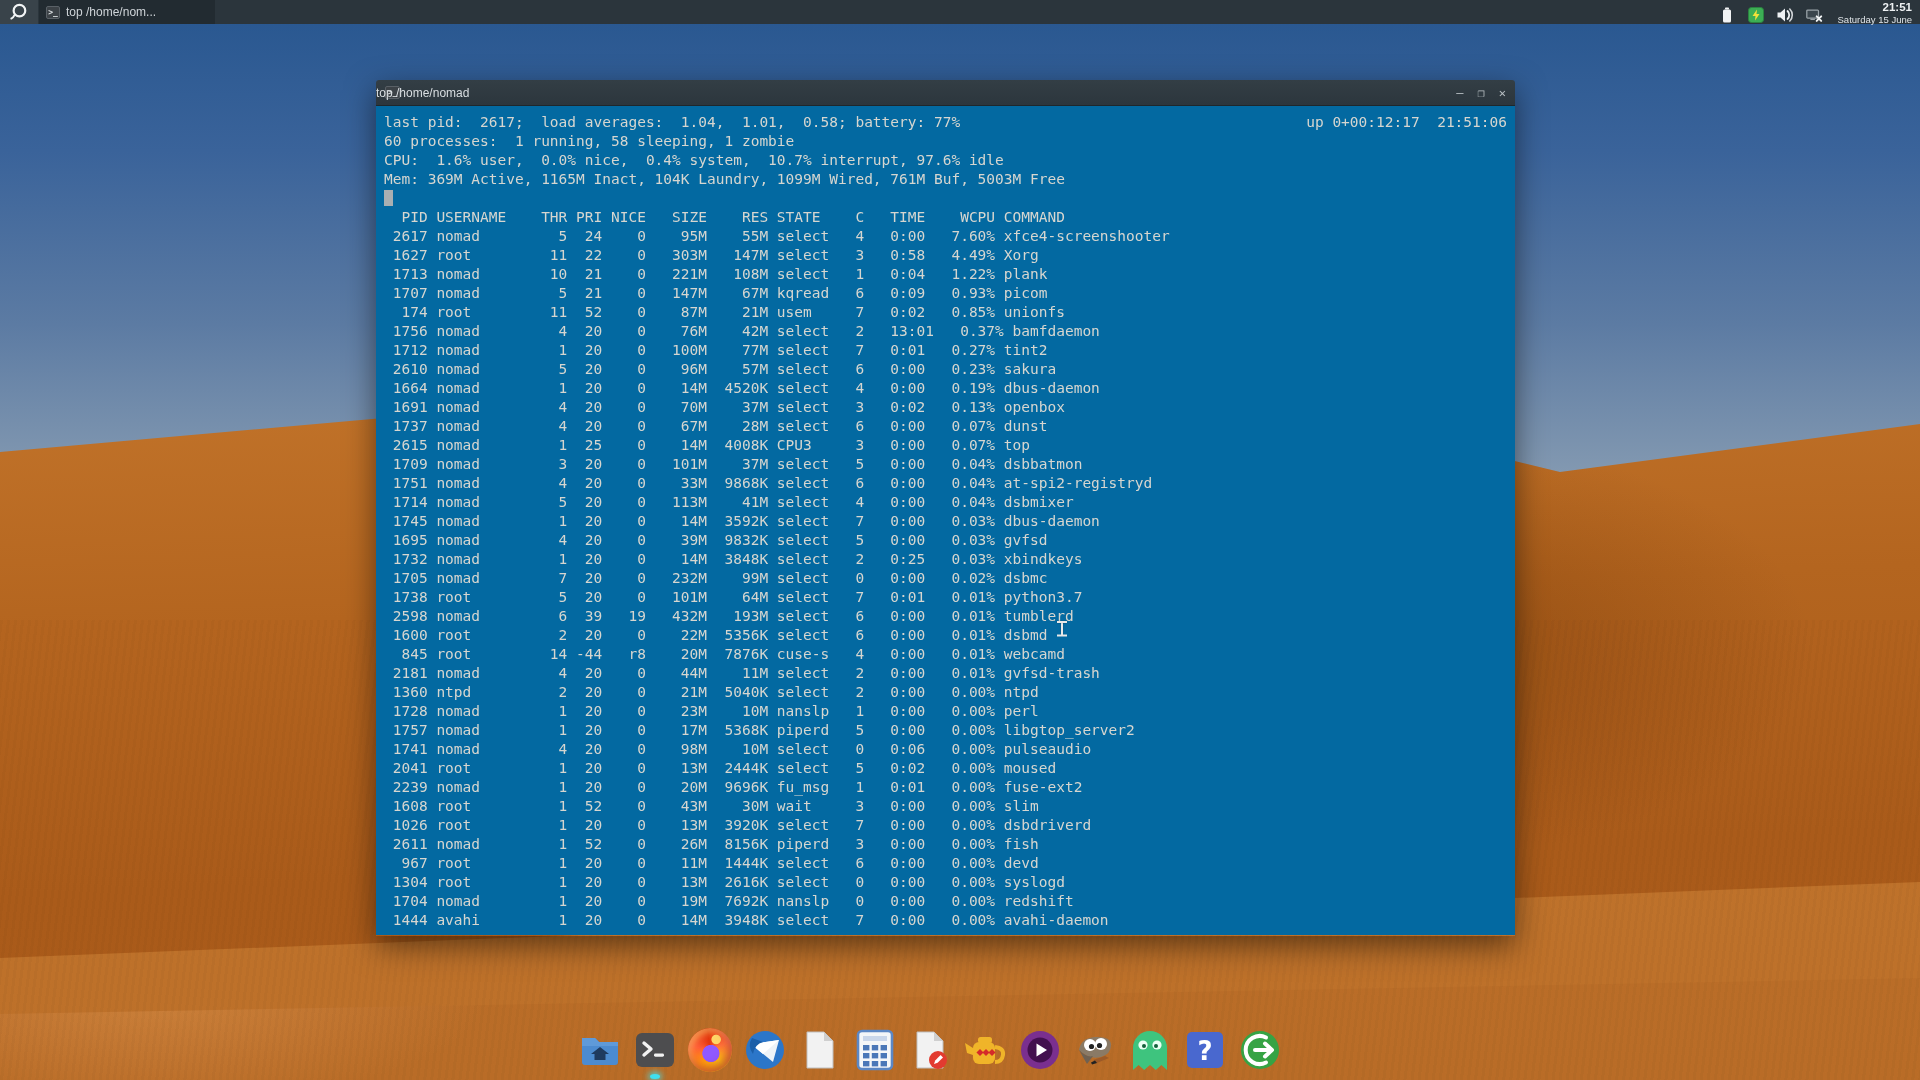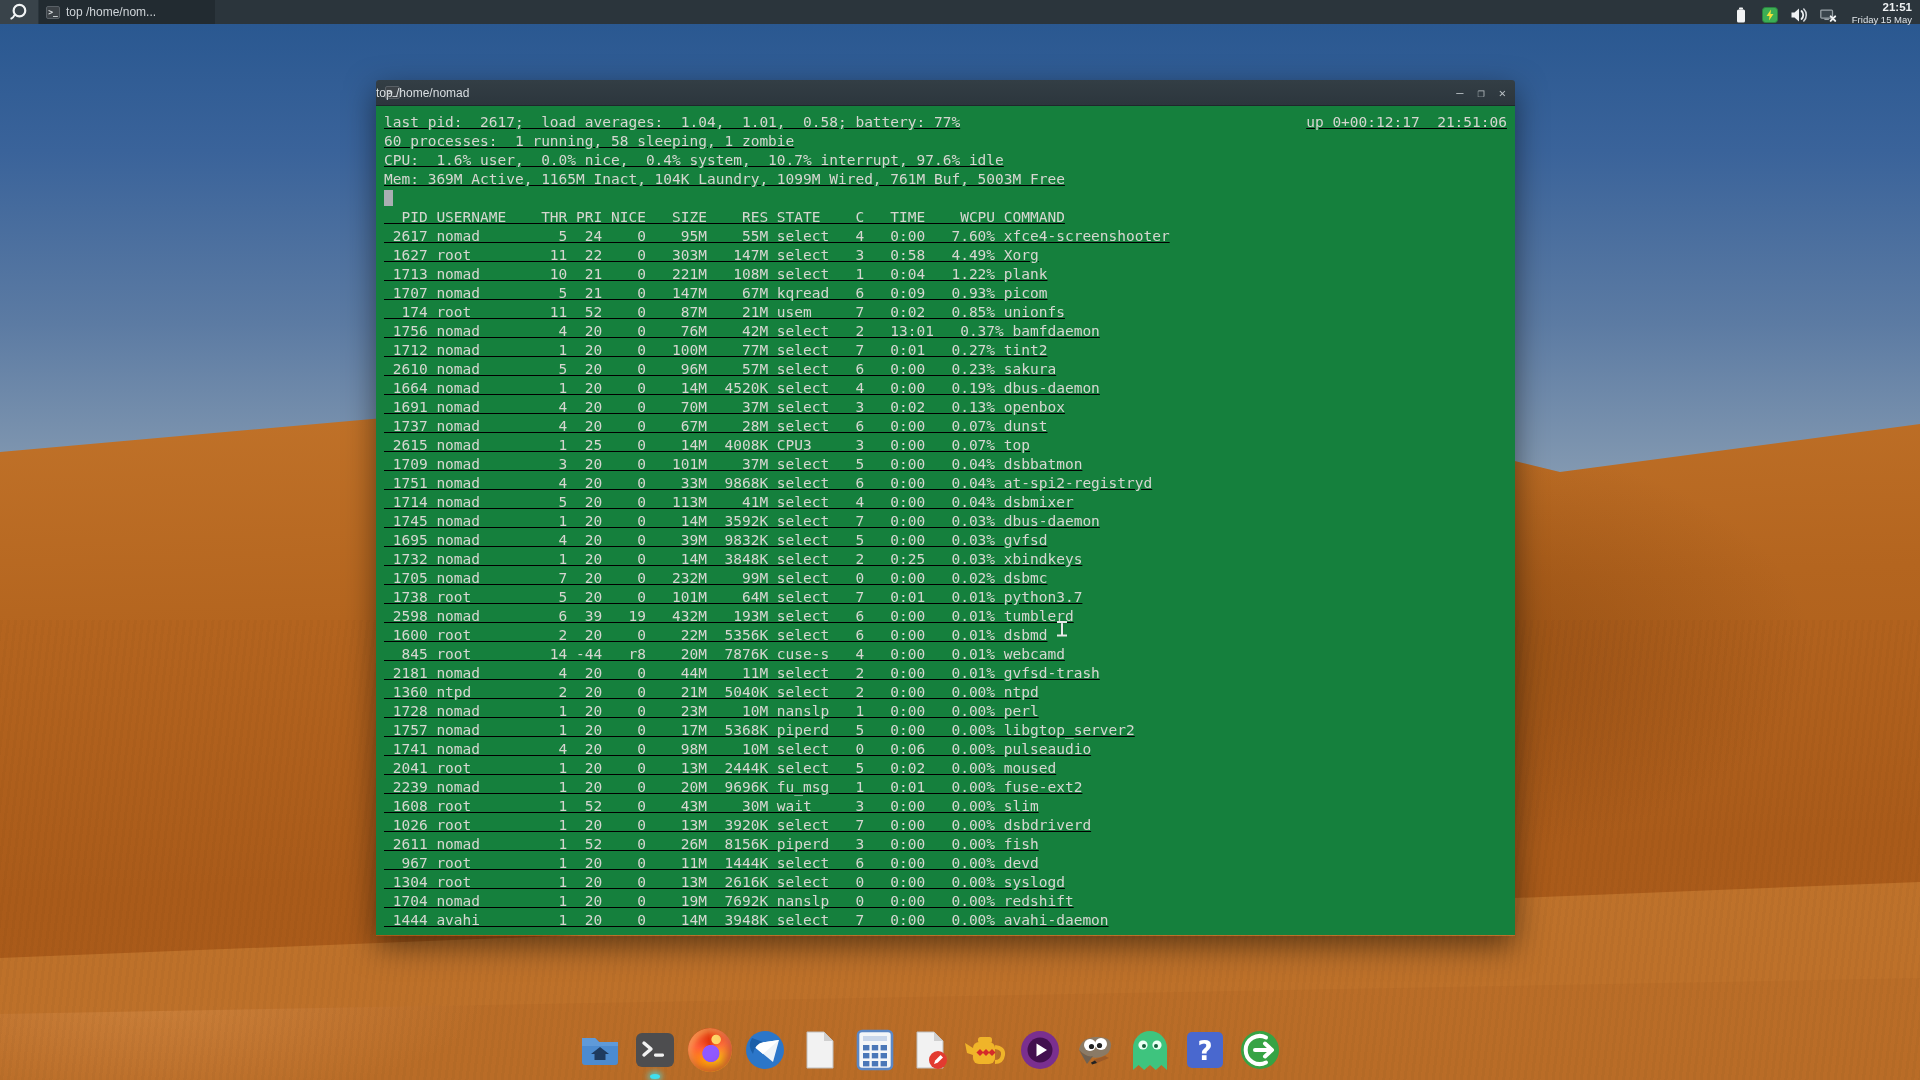--- a/index.html
+++ b/index.html
@@ -51,21 +51,21 @@
   
   .window { position:absolute; left:376px; top:80px; width:1139px; height:856px;
     border-radius:3px 3px 0 0; box-shadow:0 10px 30px rgba(0,0,0,.5); z-index:10; }
   .titlebar { height:26px; background:linear-gradient(180deg,#333e45,#2c363d); border-bottom:1px solid #1f272c;
     border-radius:3px 3px 0 0; display:flex; align-items:center; padding:0 9px; position:relative; }
   .titlebar .wicon { width:15px; height:13px; background:#3c4247; border:1px solid #596066; border-radius:2px;
     color:#dfe3e5; font:bold 8px/11px "DejaVu Sans Mono",monospace; text-align:center; }
   .wtitle { position:absolute; left:0; right:0; color:#d9dee1; font-size:12px; pointer-events:none; }
   .wbtns { margin-left:auto; display:flex; gap:14px; }
   .wbtn { color:#b9c0c4; font-size:12px; line-height:12px; cursor:pointer; font-family:"DejaVu Sans Mono",monospace; }
-  .tcontent { height:829px; background:#15803d; padding:7px 8px; overflow:hidden; cursor:text;text-decoration:underline; }
+  .tcontent { height:829px; background:#0369a1; padding:7px 8px; overflow:hidden; cursor:text; }
   .tl { font:14.5px/19px "DejaVu Sans Mono",monospace; color:#d6d6d0; white-space:pre; }
   .tl.spread { display:flex; justify-content:space-between; }
   .cursor-line { height:19px; }
   .blockcursor { display:inline-block; width:9px; height:16px; background:#a9afb2; margin-top:1px; }
 
   
   .ibeam { position:absolute; left:1056px; top:620px; width:12px; height:17px; z-index:20; pointer-events:none; }
   .ibeam:before { content:""; position:absolute; left:5px; top:2px; width:2px; height:13px; background:#e8e8e8; box-shadow:0 0 1px #222; }
   .ibeam:after { content:""; position:absolute; left:1px; top:1px; width:10px; height:1.6px; background:#e8e8e8;
     box-shadow:0 13.5px 0 #e8e8e8, 0 0 1px #222; }
@@ -131,21 +131,21 @@
     </div>
     <div class="ticon">
       <svg width="20" height="16" viewBox="0 0 20 16">
         <rect x="2" y="2.5" width="13" height="9" rx="1" fill="#3a454c" stroke="#9aa3a8" stroke-width="1.4"></rect>
         <rect x="6" y="12" width="5" height="1.6" fill="#9aa3a8"></rect>
         <path d="M13,9.5 L18,14.5 M18,9.5 L13,14.5" stroke="#f2f4f5" stroke-width="2.2" stroke-linecap="round"></path>
       </svg>
     </div>
     <div class="clock">
       <div class="t">21:51</div>
-      <div class="d">Friday 15 May</div>
+      <div class="d">Saturday 15 June</div>
     </div>
   </div>
 </div>
 
 <div class="window">
   <div class="titlebar">
     <div class="wicon">&gt;_</div>
     <div class="wtitle">top /home/nomad</div>
     <div class="wbtns">
       <span class="wbtn">–</span>

